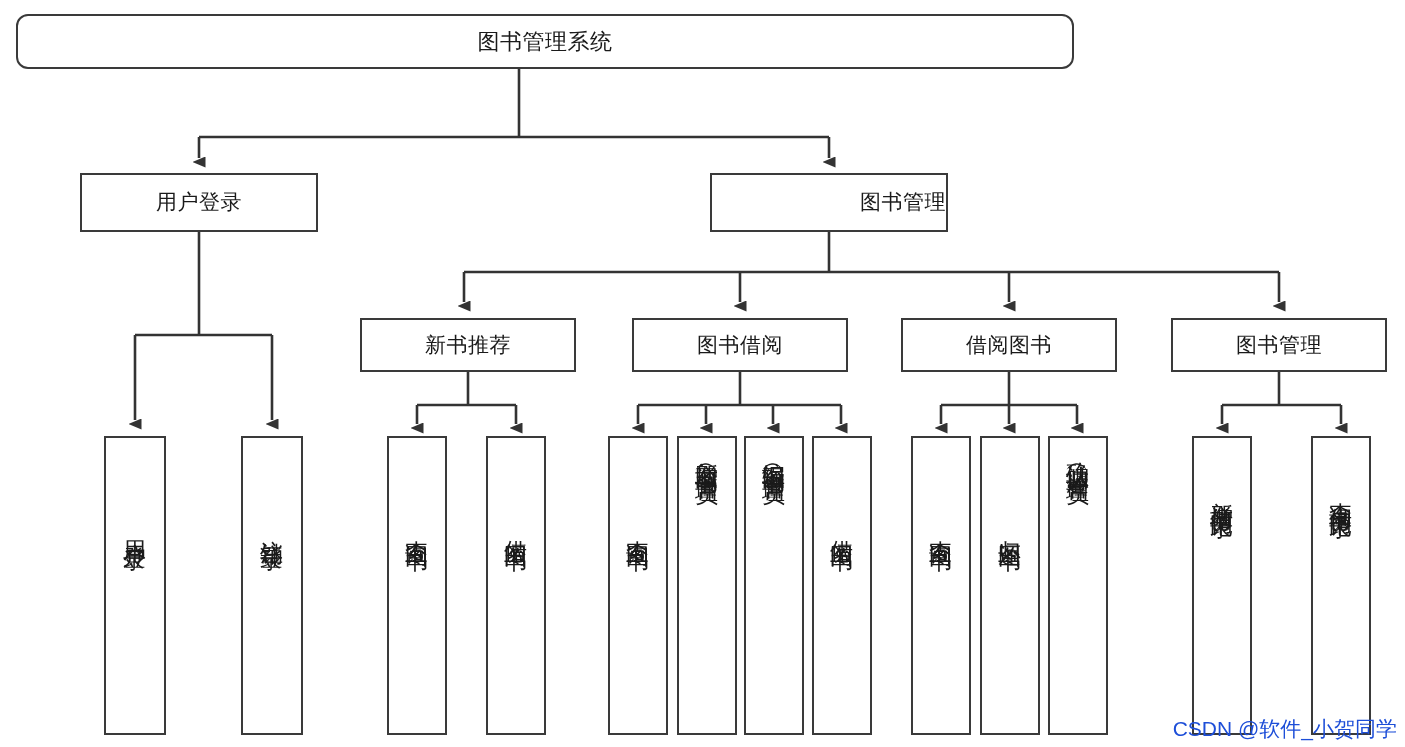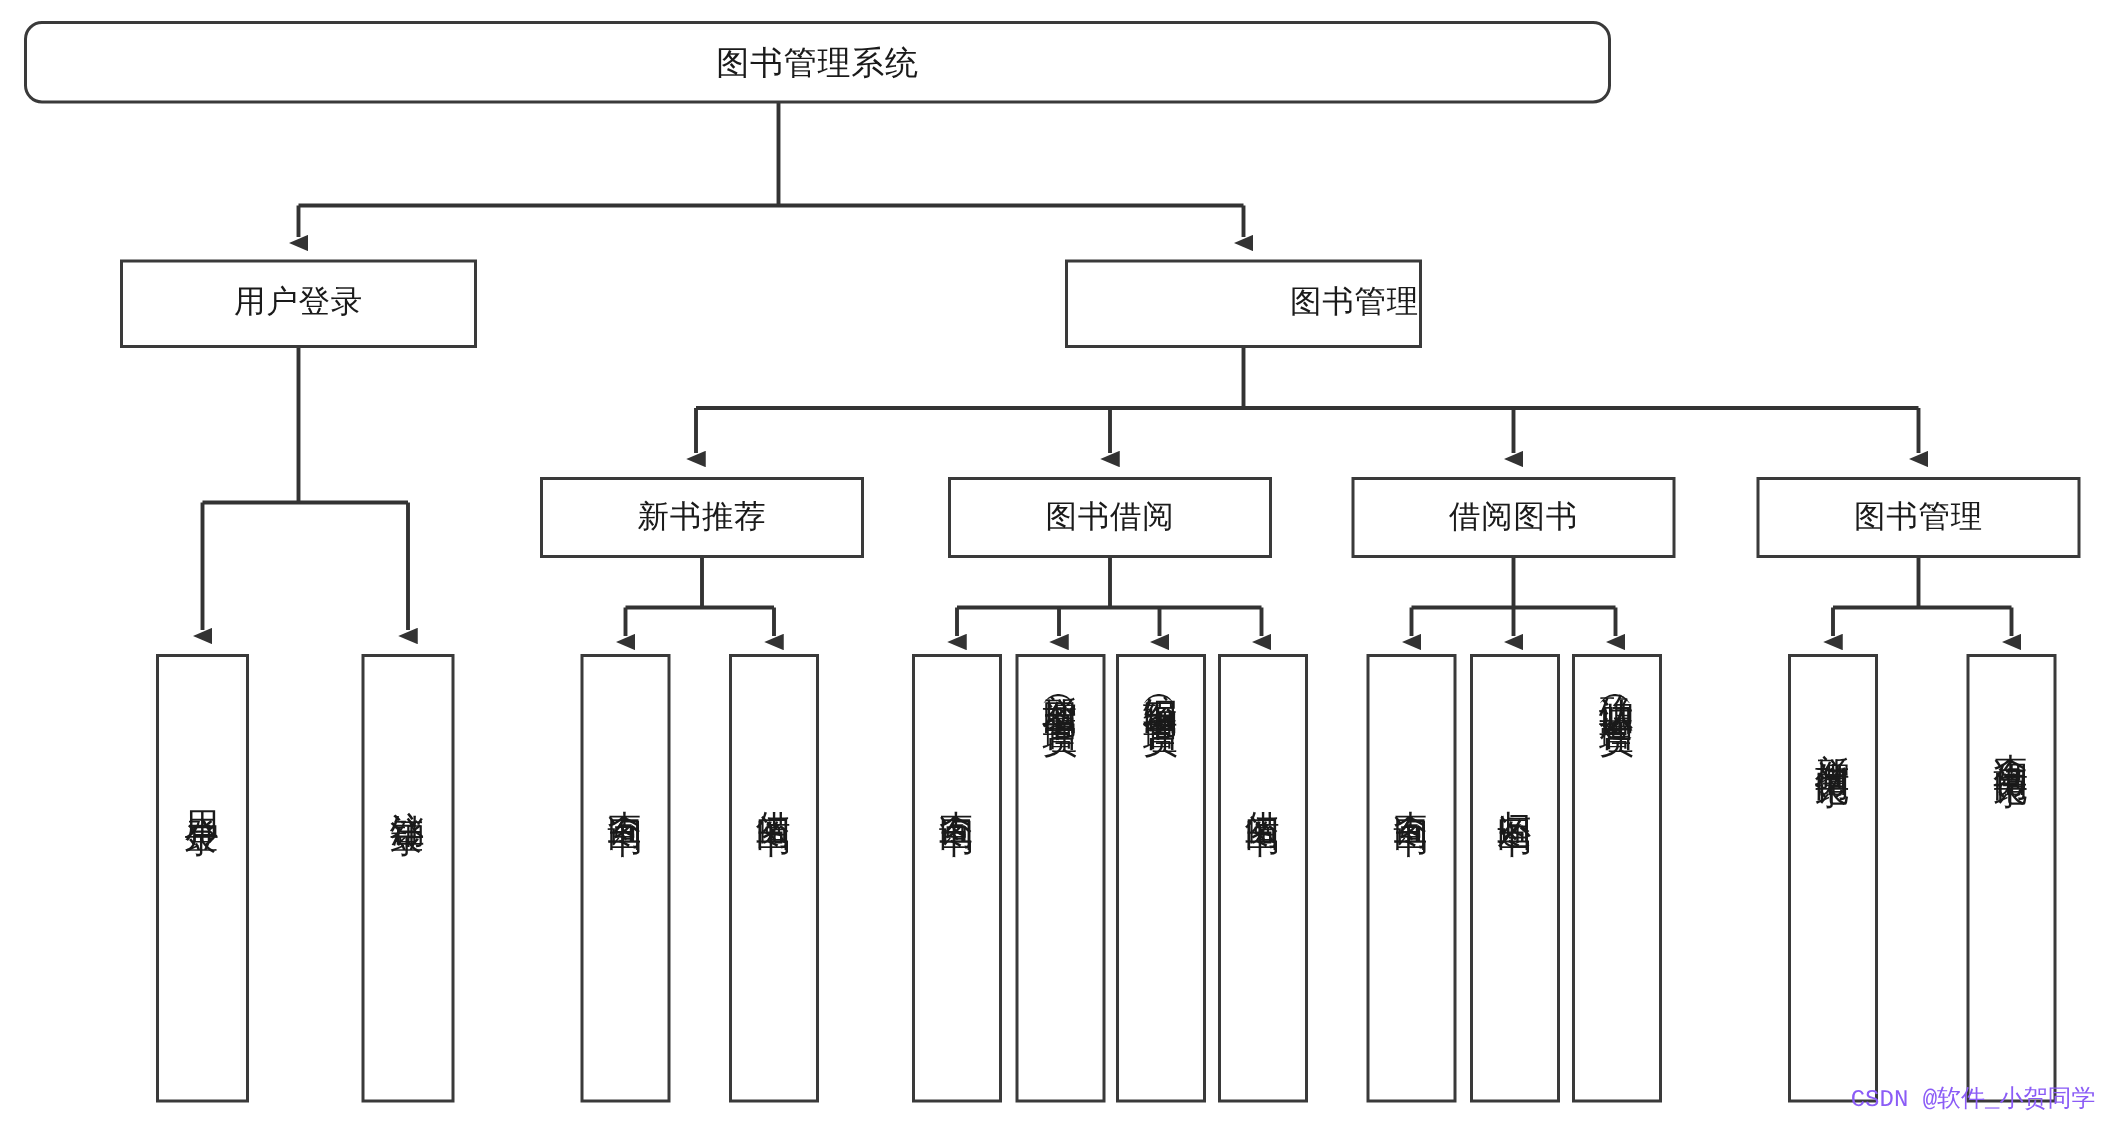--- a/index.html
+++ b/index.html
@@ -59,25 +59,25 @@
     text-orientation: upright;
     font-size: 23px;
     line-height: 1.05;
     letter-spacing: 3px;
     white-space: nowrap;
   }
   .watermark {
     position: absolute;
     right: 8px;
     bottom: 4px;
-    font-size: 16px;
-    color: #8b5cf6;
+    font-size: 21px;
+    color: #1d4ed8;
     white-space: nowrap;
     z-index: 5;
-    font-family: Liberation Mono, monospace;
+    font-family: Liberation Sans, sans-serif;
   }
 </style>
 </head>
 <body>
 
 <div id="diagram">
 
   <svg class="connectors" viewBox="0 0 1405 747" xmlns="http://www.w3.org/2000/svg">
     <defs>
       <marker id="arr" markerWidth="11" markerHeight="13" refX="1.5" refY="6.5" orient="auto" markerUnits="userSpaceOnUse">

